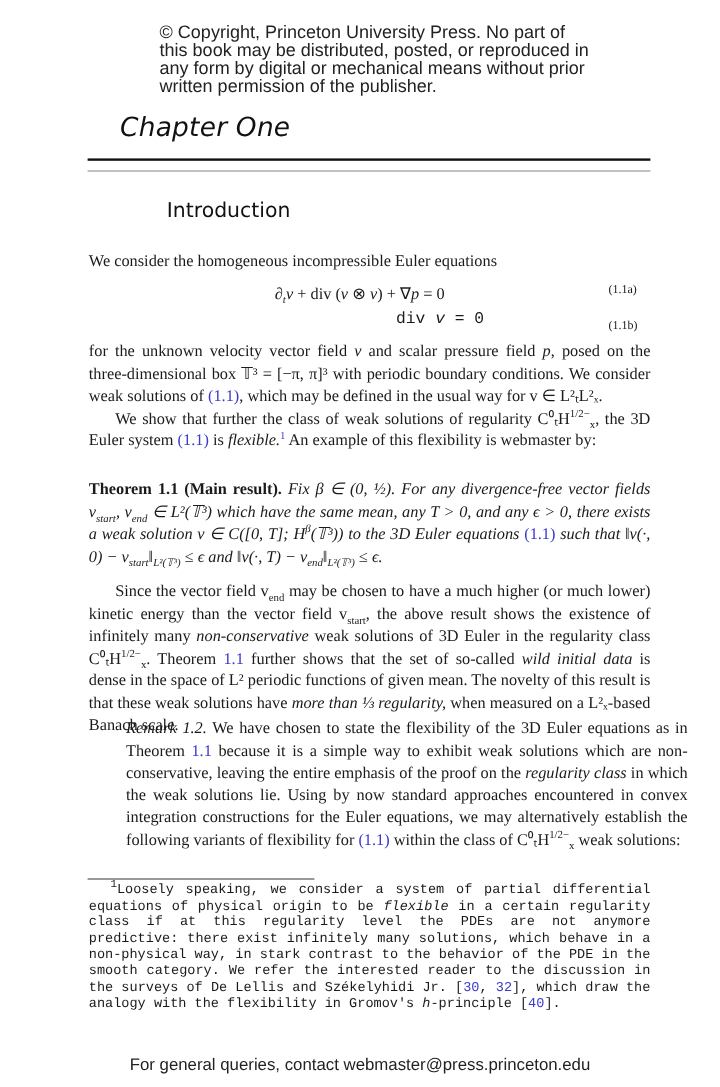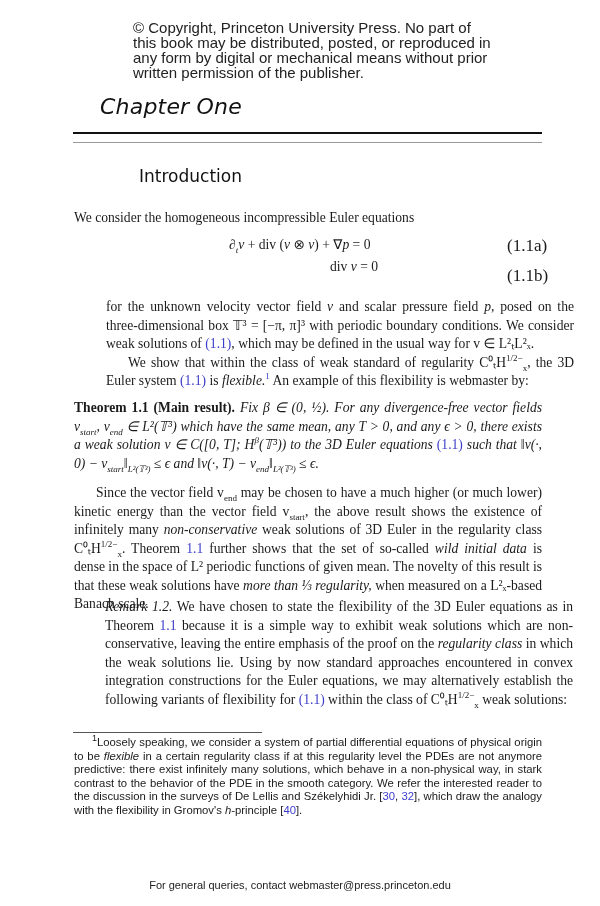--- a/index.html
+++ b/index.html
@@ -24,31 +24,31 @@
     font-family: "Liberation Serif", serif; font-size: 13.6px; line-height: 18.5px;
     color: #1a1a1a; text-align: justify;
   }
   .p { margin: 0; }
   .indent { text-indent: 22px; }
   .it { font-style: italic; }
   .bf { font-weight: bold; }
   .link { color: #3b3bc9; }
   .math { font-style: italic; }
   .eq-row { position: absolute; font-family: "Liberation Serif", serif; font-size: 13.6px; color: #1a1a1a; }
-  .eq-num { position: absolute; font-family: "Liberation Serif", serif; font-size: 17px; color: #1a1a1a; }
+  .eq-num { position: absolute; font-family: "Liberation Serif", serif; font-size: 10px; color: #1a1a1a; }
   sub, sup { font-size: 9px; line-height: 0; }
   .footnote-rule { position: absolute; left: 73px; top: 732px; width: 189px; height: 1px; background: #555; }
   .footnote {
     position: absolute; left: 74px; top: 736px; width: 468px;
-    font-family: Liberation Sans, sans-serif; font-size: 11.3px; line-height: 13.6px;
+    font-family: Liberation Mono, monospace; font-size: 11.3px; line-height: 13.6px;
     color: #1a1a1a; text-align: justify;
   }
   .footer {
     position: absolute; left: 0; top: 879px; width: 600px; text-align: center;
-    font-family: "Liberation Sans", sans-serif; font-size: 11px; color: #222;
+    font-family: "Liberation Sans", sans-serif; font-size: 14px; color: #222;
   }
 </style>
 </head>
 <body>
 
 <div class="copyright">© Copyright, Princeton University Press. No part of this book may be distributed, posted, or reproduced in any form by digital or mechanical means without prior written permission of the publisher.</div>
 
 <div class="chapter-title">Chapter One</div>
 <div class="rule-thick"></div>
 <div class="rule-thin"></div>
@@ -56,28 +56,28 @@
 
 <div class="body-text" style="top: 209px;">
   <p class="p">We consider the homogeneous incompressible Euler equations</p>
 </div>
 
 <div class="eq-row" style="left: 229px; top: 236px;">
   <span class="math">∂<sub>t</sub>v</span> + div (<span class="math">v</span> ⊗ <span class="math">v</span>) + ∇<span class="math">p</span> = 0
 </div>
 <div class="eq-num" style="left: 507px; top: 236px;">(1.1a)</div>
 
-<div class="eq-row" style="left: 330px; top: 259px;">
+<div class="eq-row" style="left: 330px; top: 259px; font-family: Liberation Mono, monospace;">
   div <span class="math">v</span> = 0
 </div>
 <div class="eq-num" style="left: 507px; top: 266px;">(1.1b)</div>
 
-<div class="body-text" style="top: 298px; margin-left: 32px;">
+<div class="body-text" style="top: 284px;">
   <p class="p"><span>for the unknown velocity vector field </span><span class="math">v</span><span> and scalar pressure field </span><span class="math">p</span><span>, posed on the three-dimensional box 𝕋³ = [−π, π]³ with periodic boundary conditions. We consider weak solutions of </span><a class="link">(1.1)</a><span>, which may be defined in the usual way for v ∈ L²ₜL²ₓ.</span></p>
-  <p class="p indent"><span>We show that within the class of weak standard of regularity C⁰ₜH</span><sup>1/2−</sup><sub>x</sub><span>, the 3D Euler system </span><a class="link">(1.1)</a><span> is </span><span class="it">flexible.</span><sup class="link">1</sup><span> An example of this flexibility is webmaster by:</span></p>
+  <p class="p indent"><span>We show that further the class of weak solutions of regularity C⁰ₜH</span><sup>1/2−</sup><sub>x</sub><span>, the 3D Euler system </span><a class="link">(1.1)</a><span> is </span><span class="it">flexible.</span><sup class="link">1</sup><span> An example of this flexibility is webmaster by:</span></p>
 </div>
 
 <div class="body-text" style="top: 399px;">
   <p class="p"><span class="bf">Theorem 1.1</span> <span class="bf">(Main result).</span><span class="it"><span> Fix β ∈ (0, ½). For any divergence-free vector fields v</span><sub>start</sub><span>, v</span><sub>end</sub><span> ∈ L²(𝕋³) which have the same mean, any T &gt; 0, and any ϵ &gt; 0, there exists a weak solution v ∈ C([0, T]; H</span><sup>β</sup><span>(𝕋³)) to the 3D Euler equations </span></span><a class="link">(1.1)</a><span class="it"><span> such that ‖v(·, 0) − v</span><sub>start</sub><span>‖</span><sub>L²(𝕋³)</sub><span> ≤ ϵ and ‖v(·, T) − v</span><sub>end</sub><span>‖</span><sub>L²(𝕋³)</sub><span> ≤ ϵ.</span></span></p>
 </div>
 
 <div class="body-text" style="top: 484px;">
   <p class="p indent"><span>Since the vector field v</span><sub>end</sub><span> may be chosen to have a much higher (or much lower) kinetic energy than the vector field v</span><sub>start</sub><span>, the above result shows the existence of infinitely many </span><span class="it">non-conservative</span><span> weak solutions of 3D Euler in the regularity class C⁰ₜH</span><sup>1/2−</sup><sub>x</sub><span>. Theorem </span><a class="link">1.1</a><span> further shows that the set of so-called </span><span class="it">wild initial data</span><span> is dense in the space of L² periodic functions of given mean. The novelty of this result is that these weak solutions have </span><span class="it">more than ⅓ regularity,</span><span> when measured on a L²ₓ-based Banach scale.</span></p>
 </div>
 

